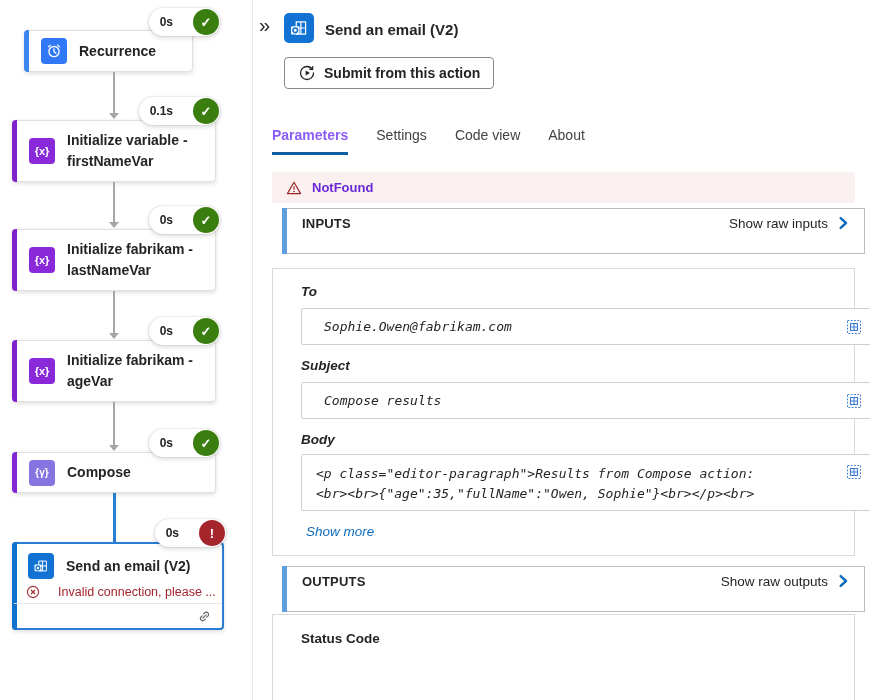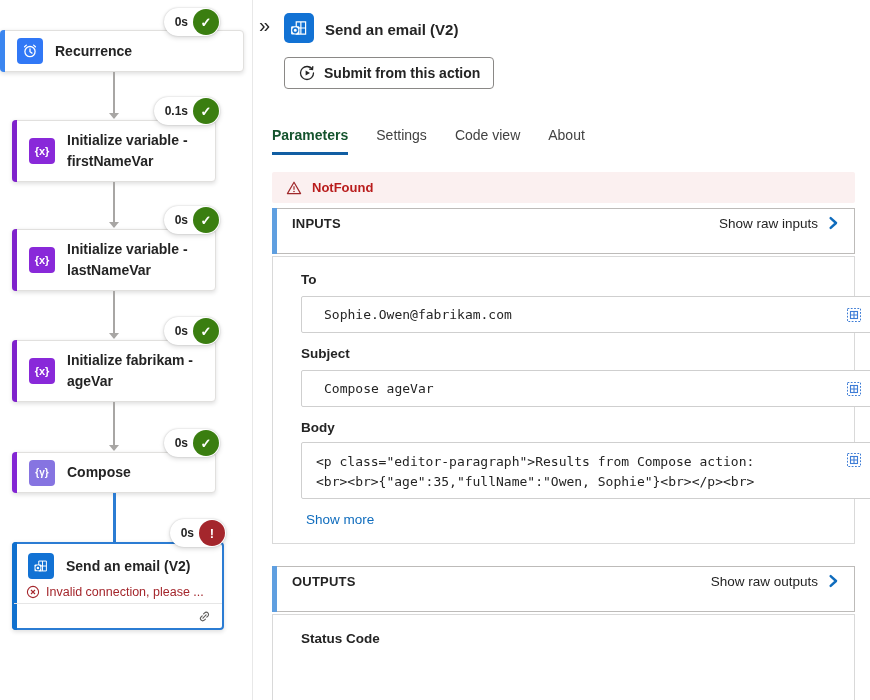--- a/index.html
+++ b/index.html
@@ -12,62 +12,62 @@
 
   .node-card { position:absolute; background:#fff; border:1px solid #e1e0de; border-radius:4px;
                box-shadow:0 1.5px 4px rgba(0,0,0,.12); display:flex; align-items:center; }
   .node-card::before { content:''; position:absolute; left:-1px; top:-1px; bottom:-1px; width:5px;
                border-radius:4px 0 0 4px; background:var(--accent); }
   .node-icon { width:26px; height:26px; border-radius:4px; margin-left:16px; display:flex; align-items:center;
                justify-content:center; color:#fff; font-size:11px; font-weight:bold; flex:none; }
   .node-title { margin-left:12px; font-size:14px; font-weight:600; color:#242424; line-height:21px; max-width:142px; }
 
   .badge { position:absolute; height:28px; background:#fff; border-radius:16px; display:flex; align-items:center;
-           gap:5px; padding:1px 1px 1px 11px; box-shadow:0 0 2px rgba(0,0,0,.2), 0 2px 5px rgba(0,0,0,.14); z-index:5; }
+           gap:20px; padding:1px 1px 1px 11px; box-shadow:0 0 2px rgba(0,0,0,.2), 0 2px 5px rgba(0,0,0,.14); z-index:5; }
   .badge-time { font-size:12px; font-weight:600; color:#242424; }
   .badge-circle { width:26px; height:26px; border-radius:50%; color:#fff; display:flex; align-items:center;
                   justify-content:center; font-size:13px; font-weight:bold; }
   .badge-circle.success { background:#3a7e10; }
   .badge-circle.error   { background:#a4262c; }
 
   .connector { position:absolute; left:113px; width:2px; background:#a8a6a4; }
   .connector::after { content:''; position:absolute; bottom:-1px; left:-4px; border:5px solid transparent;
                       border-top:6px solid #a8a6a4; border-bottom:0; }
   .connector.blue { background:#2b7cd3; width:3px; left:113px; }
   .connector.blue::after { display:none; }
 
   .email-card { position:absolute; left:12px; top:542px; width:212px; height:88px; background:#fff;
                 border:2px solid #2b7cd3; border-radius:4px; box-shadow:0 1.5px 4px rgba(0,0,0,.12); }
   .email-card::before { content:''; position:absolute; left:-2px; top:-2px; bottom:-2px; width:5px;
                 border-radius:4px 0 0 4px; background:#1070ce; }
   .email-row1 { display:flex; align-items:center; padding-top:9px; }
-  .email-error { display:flex; align-items:flex-start; gap:6px; margin:6px 0 0 12px; color:#a4262c; font-size:12.5px; }
+  .email-error { display:flex; align-items:flex-start; gap:18px; margin:6px 0 0 12px; color:#a4262c; font-size:12.5px; }
   .email-footer { position:absolute; left:0; right:0; bottom:0; height:25px; border-top:1px solid #e6e6e6;
                   display:flex; align-items:center; justify-content:flex-end; padding-right:10px; }
 
   
   .collapse-icon { position:absolute; left:259px; top:14px; font-size:20px; color:#242424; cursor:pointer; letter-spacing:-2px; }
   .op-icon { position:absolute; border-radius:5px; background:#1272d4; display:flex; align-items:center; justify-content:center; }
   .op-icon.header { left:284px; top:13px; width:30px; height:30px; }
   .panel-title { position:absolute; left:325px; top:21px; font-size:15px; font-weight:600; }
 
   .submit-btn { position:absolute; left:284px; top:57px; height:32px; display:flex; align-items:center; gap:8px;
                 padding:0 13px; border:1px solid #8a8886; border-radius:4px; background:#fff; font-size:14px;
                 font-weight:600; color:#242424; cursor:pointer; }
 
   .tabs { position:absolute; left:272px; top:127px; display:flex; gap:28px; font-size:14px; color:#424242; }
   .tab { padding-bottom:9px; cursor:pointer; }
-  .tab.active { font-weight:bold; color:#14532d; border-bottom:3px solid #115ea3; }
+  .tab.active { font-weight:bold; color:#8b5cf6; border-bottom:3px solid #115ea3; }
 
   .banner { position:absolute; left:272px; top:172px; width:583px; height:31px; background:#fbf0f0;
             display:flex; align-items:center; border-radius:2px; }
   .banner svg { margin-left:14px; }
-  .banner-text { margin-left:10px; font-size:13px; font-weight:bold; color:#b91c1c; }
-
-  .sec-header { position:absolute; left:272px; width:583px; height:46px; background:#fff; border:1px solid #bdbbb9;
+  .banner-text { margin-left:10px; font-size:13px; font-weight:bold; color:#6d28d9; }
+
+  .sec-header { position:absolute; left:282px; width:583px; height:46px; background:#fff; border:1px solid #bdbbb9;
                 display:flex; align-items:center; justify-content:space-between; padding:0 14px 16px 0; }
   .sec-header::before { content:''; position:absolute; left:-1px; top:-1px; bottom:-1px; width:5px; background:#5f9fe0; }
   .sec-title { margin-left:19px; font-size:13px; font-weight:bold; letter-spacing:.2px; }
   .sec-link { display:flex; align-items:center; gap:8px; font-size:13.5px; color:#242424; cursor:pointer; }
 
   .sec-body { position:absolute; left:272px; width:583px; background:#fff; border:1px solid #d9d9d9; }
   .field-label { position:absolute; left:28px; font-size:13.5px; font-weight:600; color:#242424; }
   .field { position:absolute; left:28px; width:608px; border:1px solid #cfcfcf; border-radius:2px; background:#fff;
            display:flex; align-items:center; }
   .mono { font-family:"DejaVu Sans Mono", monospace; font-size:13px; color:#242424; }
@@ -85,21 +85,21 @@
 <div class="app">
 
   <div class="canvas">
 
     <div class="badge" style="top:8px; right:32px;">
       <span class="badge-time">0s</span>
       <span class="badge-circle success">
           <span>✓</span>
         </span>
     </div>
-    <div class="node-card" style="--accent:#3b86f0; left:0; top:30px; width:244px; height:42px;align-items:center;">
+    <div class="node-card" style="--accent:#3b86f0; left:24px; top:30px; width:169px; height:42px;align-items:center;">
       <span class="node-icon" style="background:#3178f6;">
         <svg width="16" height="16" viewBox="0 0 16 16" fill="none" stroke="#fff" stroke-width="1.3" stroke-linecap="round">
           <circle cx="8" cy="8.6" r="5.1"></circle>
             <path d="M8 5.8v2.9l2 1.4"></path>
             <path d="M2.6 3.8 4.4 2.1M13.4 3.8 11.6 2.1"></path>
         </svg>
       </span>
       <span class="node-title">Recurrence</span>
     </div>
     <div class="connector" style="top:72px; height:46px;"></div>
@@ -121,21 +121,21 @@
     <div class="badge" style="top:206px; right:32px;">
       <span class="badge-time">0s</span>
       <span class="badge-circle success">
           <span>✓</span>
         </span>
     </div>
     <div class="node-card" style="--accent:#7f22cc; left:12px; top:229px; width:204px; height:62px;">
       <span class="node-icon" style="background:#8929d9;">
         <span>{x}</span>
       </span>
-      <span class="node-title">Initialize variable - lastNameVar</span>
+      <span class="node-title">Initialize fabrikam - lastNameVar</span>
     </div>
     <div class="connector" style="top:291px; height:47px;"></div>
 
     <div class="badge" style="top:317px; right:32px;">
       <span class="badge-time">0s</span>
       <span class="badge-circle success">
           <span>✓</span>
         </span>
     </div>
     <div class="node-card" style="--accent:#7f22cc; left:12px; top:340px; width:204px; height:62px;">
@@ -238,40 +238,40 @@
     <div class="sec-header" style="top:208px;">
       <span class="sec-title">INPUTS</span>
       <span class="sec-link">
         <span>Show raw inputs</span>
         <svg width="14" height="14" viewBox="0 0 12 12" fill="none">
           <path d="M4 1.8 8.6 6 4 10.2" stroke="#0f6cbd" stroke-width="2.1" stroke-linecap="round" stroke-linejoin="round"></path>
         </svg>
       </span>
     </div>
 
-    <div class="sec-body" style="top:256px; height:288px;">
+    <div class="sec-body" style="top:268px; height:288px;font-style:italic;">
       <span class="field-label" style="top:15px;">To</span>
       <div class="field" style="top:39px; height:37px;">
         <span class="mono">Sophie.Owen@fabrikam.com</span>
         <span class="field-icons">
           <svg width="16" height="16" viewBox="0 0 16 16" fill="none" stroke="#3e7dd6">
             <rect x="1.5" y="1.5" width="13" height="13" stroke-width="1" stroke-dasharray="1.8 1.5"></rect>
             <rect x="4.5" y="4.5" width="7" height="7" stroke-width="1.1"></rect>
             <path d="M8 4.5v7M4.5 8h7" stroke-width="1.1"></path>
           </svg>
           <svg width="16" height="16" viewBox="0 0 16 16" fill="none" stroke="#3e7dd6" stroke-width="1.2" stroke-linejoin="round">
             <rect x="5.5" y="4.8" width="8" height="9.7" rx="1"></rect>
             <path d="M3 11.2V2.6A1.1 1.1 0 0 1 4.1 1.5H10"></path>
           </svg>
         </span>
       </div>
 
       <span class="field-label" style="top:89px;">Subject</span>
       <div class="field" style="top:113px; height:37px;">
-        <span class="mono">Compose ageVar</span>
+        <span class="mono">Compose results</span>
         <span class="field-icons">
           <svg width="16" height="16" viewBox="0 0 16 16" fill="none" stroke="#3e7dd6">
             <rect x="1.5" y="1.5" width="13" height="13" stroke-width="1" stroke-dasharray="1.8 1.5"></rect>
             <rect x="4.5" y="4.5" width="7" height="7" stroke-width="1.1"></rect>
             <path d="M8 4.5v7M4.5 8h7" stroke-width="1.1"></path>
           </svg>
           <svg width="16" height="16" viewBox="0 0 16 16" fill="none" stroke="#3e7dd6" stroke-width="1.2" stroke-linejoin="round">
             <rect x="5.5" y="4.8" width="8" height="9.7" rx="1"></rect>
             <path d="M3 11.2V2.6A1.1 1.1 0 0 1 4.1 1.5H10"></path>
           </svg>

